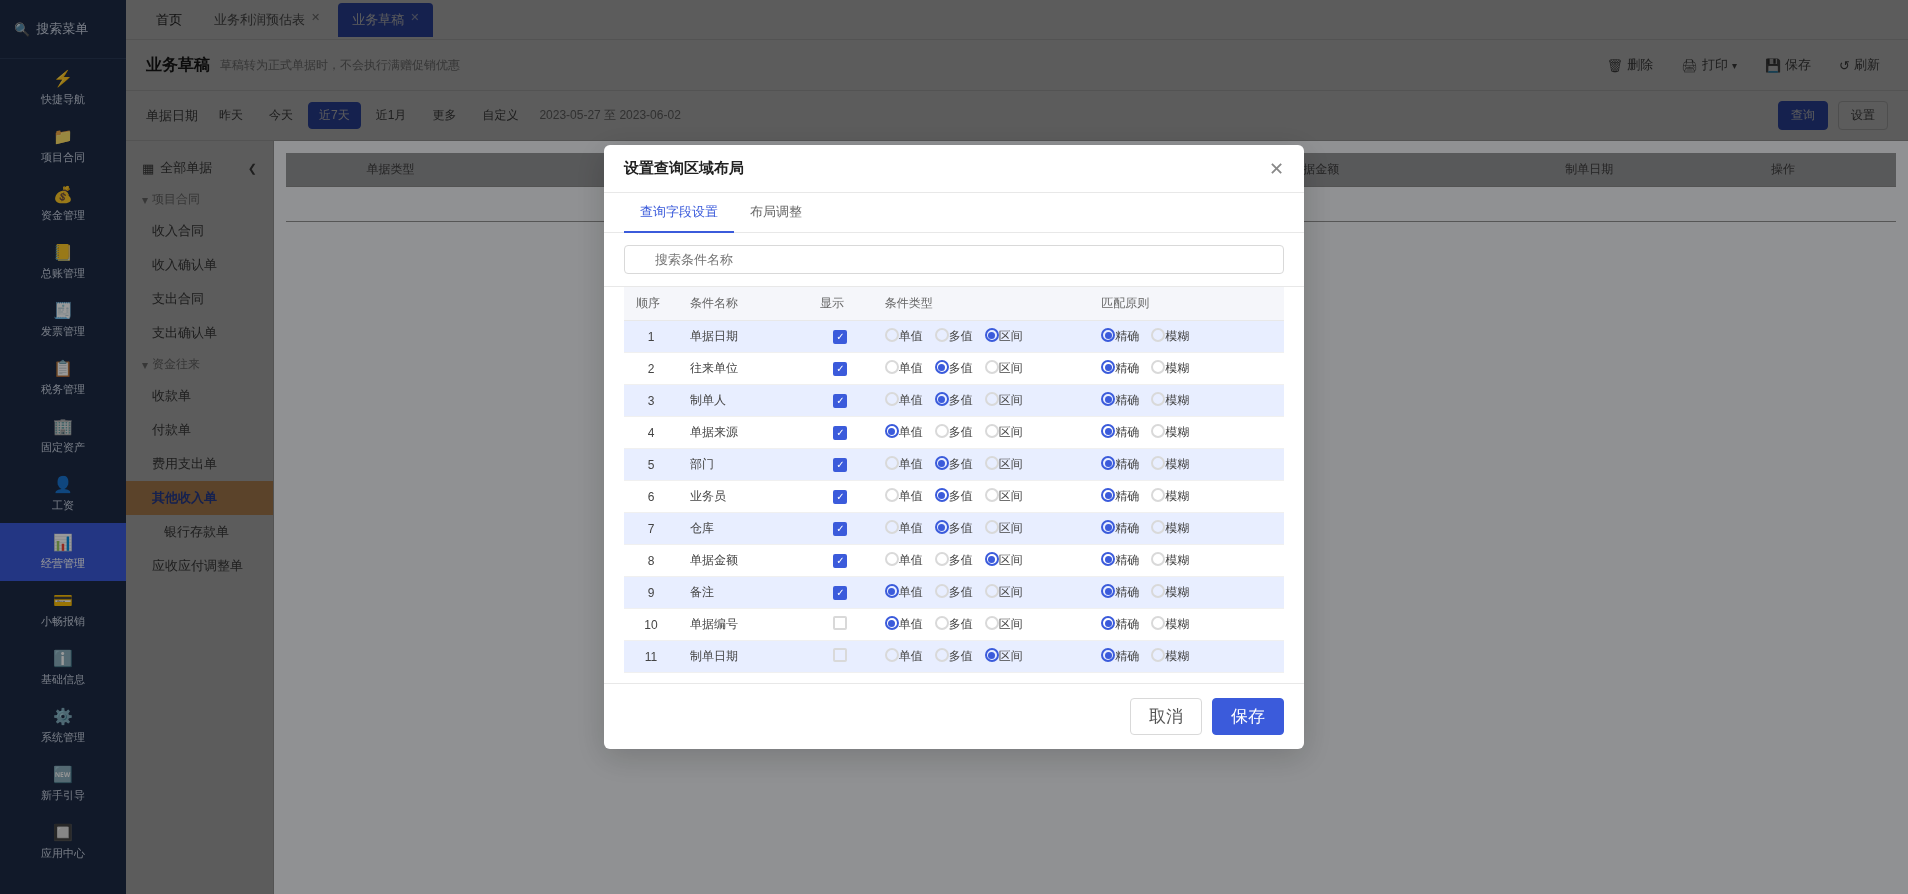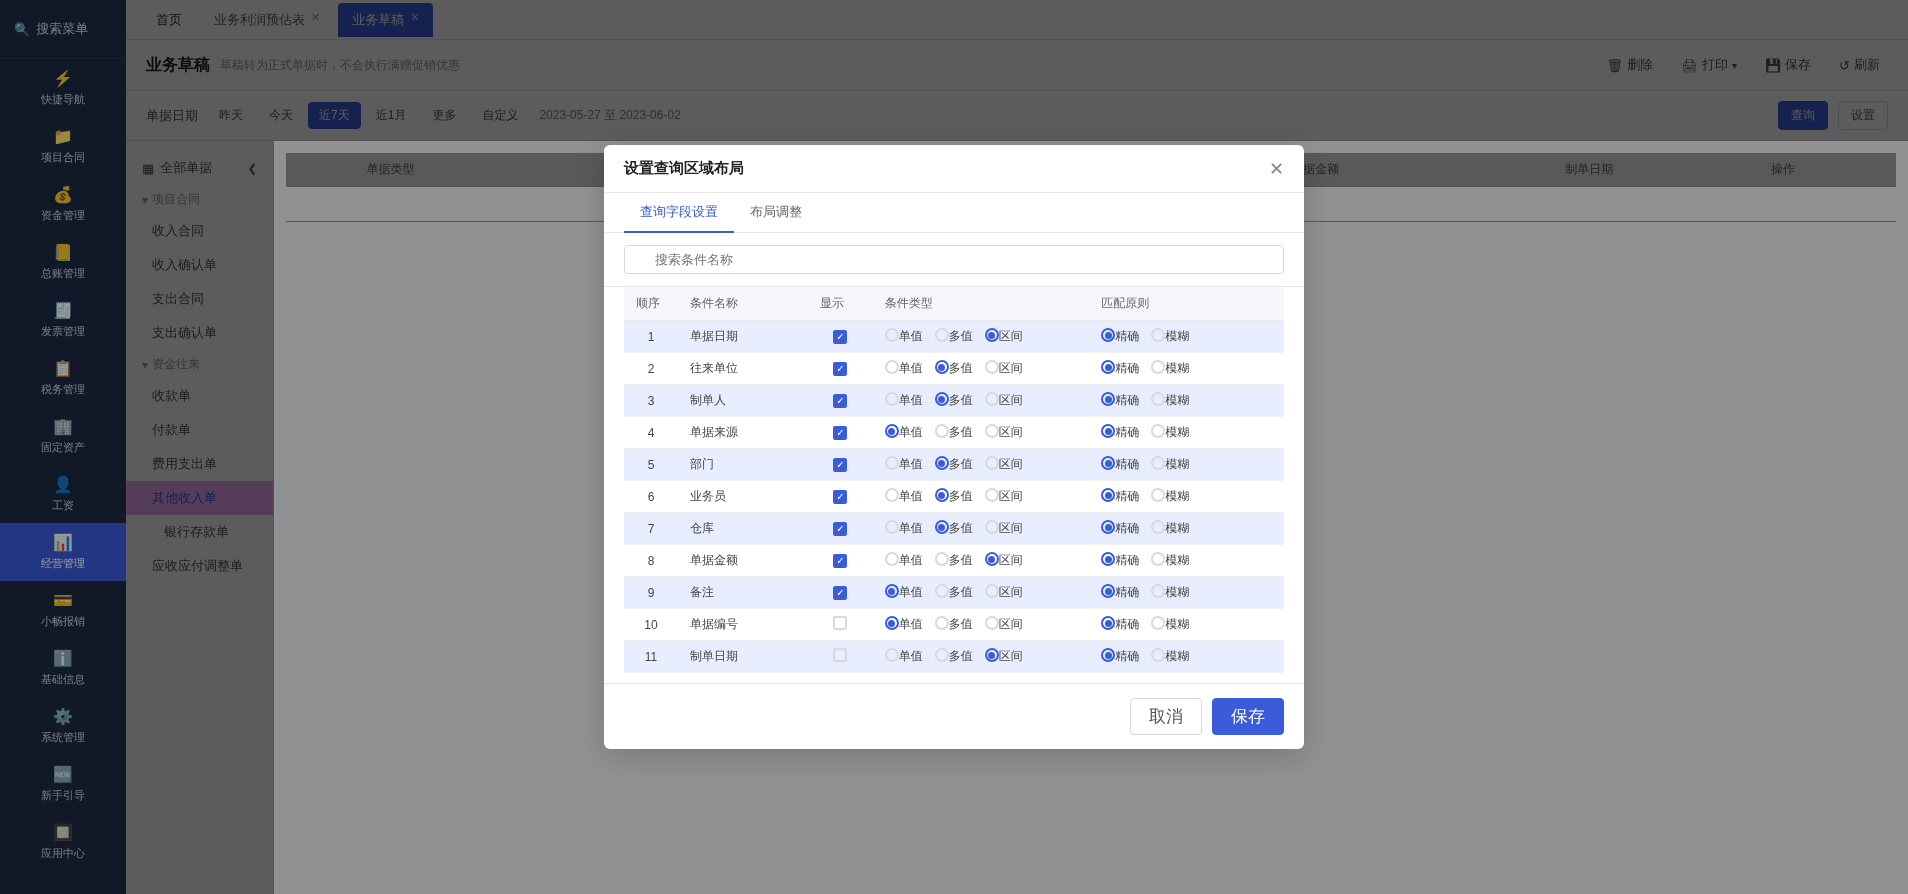--- a/index.html
+++ b/index.html
@@ -39,21 +39,21 @@
     
     .filter-bar { background: #fff; padding: 10px 20px; display: flex; align-items: center; gap: 10px; border-bottom: 1px solid #e8e8e8; flex-wrap: wrap; }
     .filter-label { font-size: 13px; color: #555; }
     .filter-btn { padding: 4px 10px; border-radius: 4px; cursor: pointer; font-size: 12px; color: #555; border: 1px solid transparent; }
     .filter-btn.active { background: #3b5bdb; color: #fff; border-color: #3b5bdb; }
     .filter-date-range { font-size: 12px; color: #888; }
 
     
     .sub-sidebar { width: 148px; background: #fff; border-right: 1px solid #e8e8e8; padding: 10px 0; flex-shrink: 0; overflow-y: auto; }
     .sub-sidebar-item { padding: 8px 16px; cursor: pointer; font-size: 13px; color: #555; display: flex; align-items: center; gap: 6px; }
-    .sub-sidebar-item.active { background: #f0abfc; color: #3b5bdb; font-weight: 400; }
+    .sub-sidebar-item.active { background: #fdba74; color: #3b5bdb; font-weight: 700; }
     .sub-sidebar-section { padding: 6px 16px; font-size: 12px; color: #999; display: flex; align-items: center; gap: 4px; cursor: pointer; }
 
     
     .content-split { flex: 1; display: flex; overflow: hidden; }
     .content-main { flex: 1; display: flex; flex-direction: column; overflow: hidden; }
     .tb-btn { display: flex; align-items: flex-start; gap: 4px; padding: 5px 12px; border: 1px solid #d9d9d9; border-radius: 4px; cursor: pointer; font-size: 12px; background: #fff; color: #555; }
     .tb-btn.primary { background: #3b5bdb; color: #fff; border-color: #3b5bdb; }
 
     
     .data-table { width: 100%; border-collapse: collapse; font-size: 12px; }

